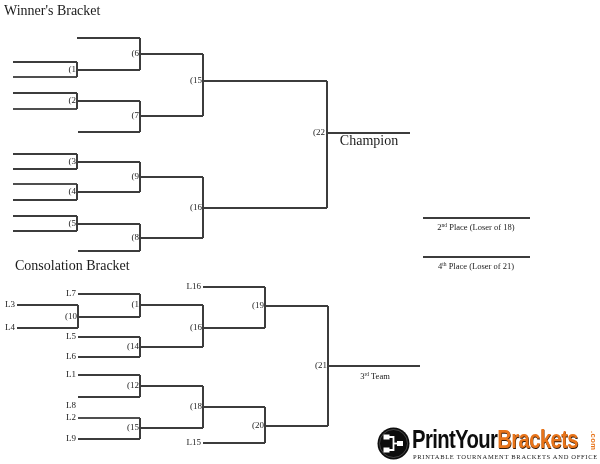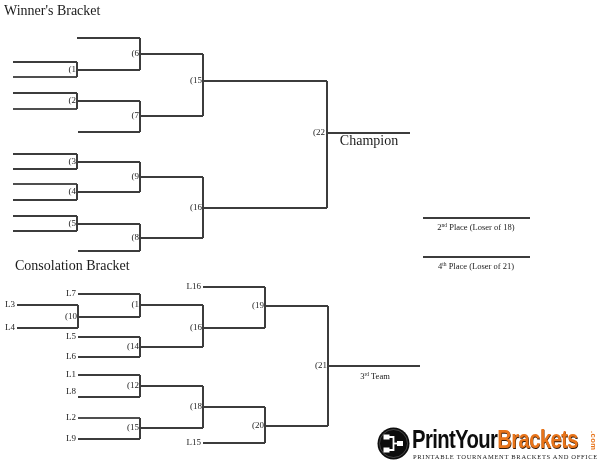--- a/index.html
+++ b/index.html
@@ -144,21 +144,21 @@
     <span class="g" style="left:236px;top:300px">(19</span>
     <span class="g" style="left:236px;top:420px">(20</span>
     <span class="g" style="left:299px;top:360px">(21</span>
 
     <span class="l" style="left:50px;top:288px">L7</span>
     <span class="l narrow" style="left:2px;top:299px">L3</span>
     <span class="l narrow" style="left:2px;top:322px">L4</span>
     <span class="l" style="left:50px;top:331px">L5</span>
     <span class="l" style="left:50px;top:351px">L6</span>
     <span class="l" style="left:50px;top:369px">L1</span>
-    <span class="l" style="left:50px;top:386px">L8</span>
+    <span class="l" style="left:50px;top:400px">L8</span>
     <span class="l" style="left:50px;top:412px">L2</span>
     <span class="l" style="left:50px;top:433px">L9</span>
     <span class="l" style="left:175px;top:281px">L16</span>
     <span class="l" style="left:175px;top:437px">L15</span>
   </div>
 
   <span class="res champ" style="left:333px;top:136px;width:72px;">Champion</span>
 
   <span class="res" style="left:412px;top:222px;width:128px;">
     <span>2</span><span class="ord">nd</span><span> Place (Loser of 18)</span>

